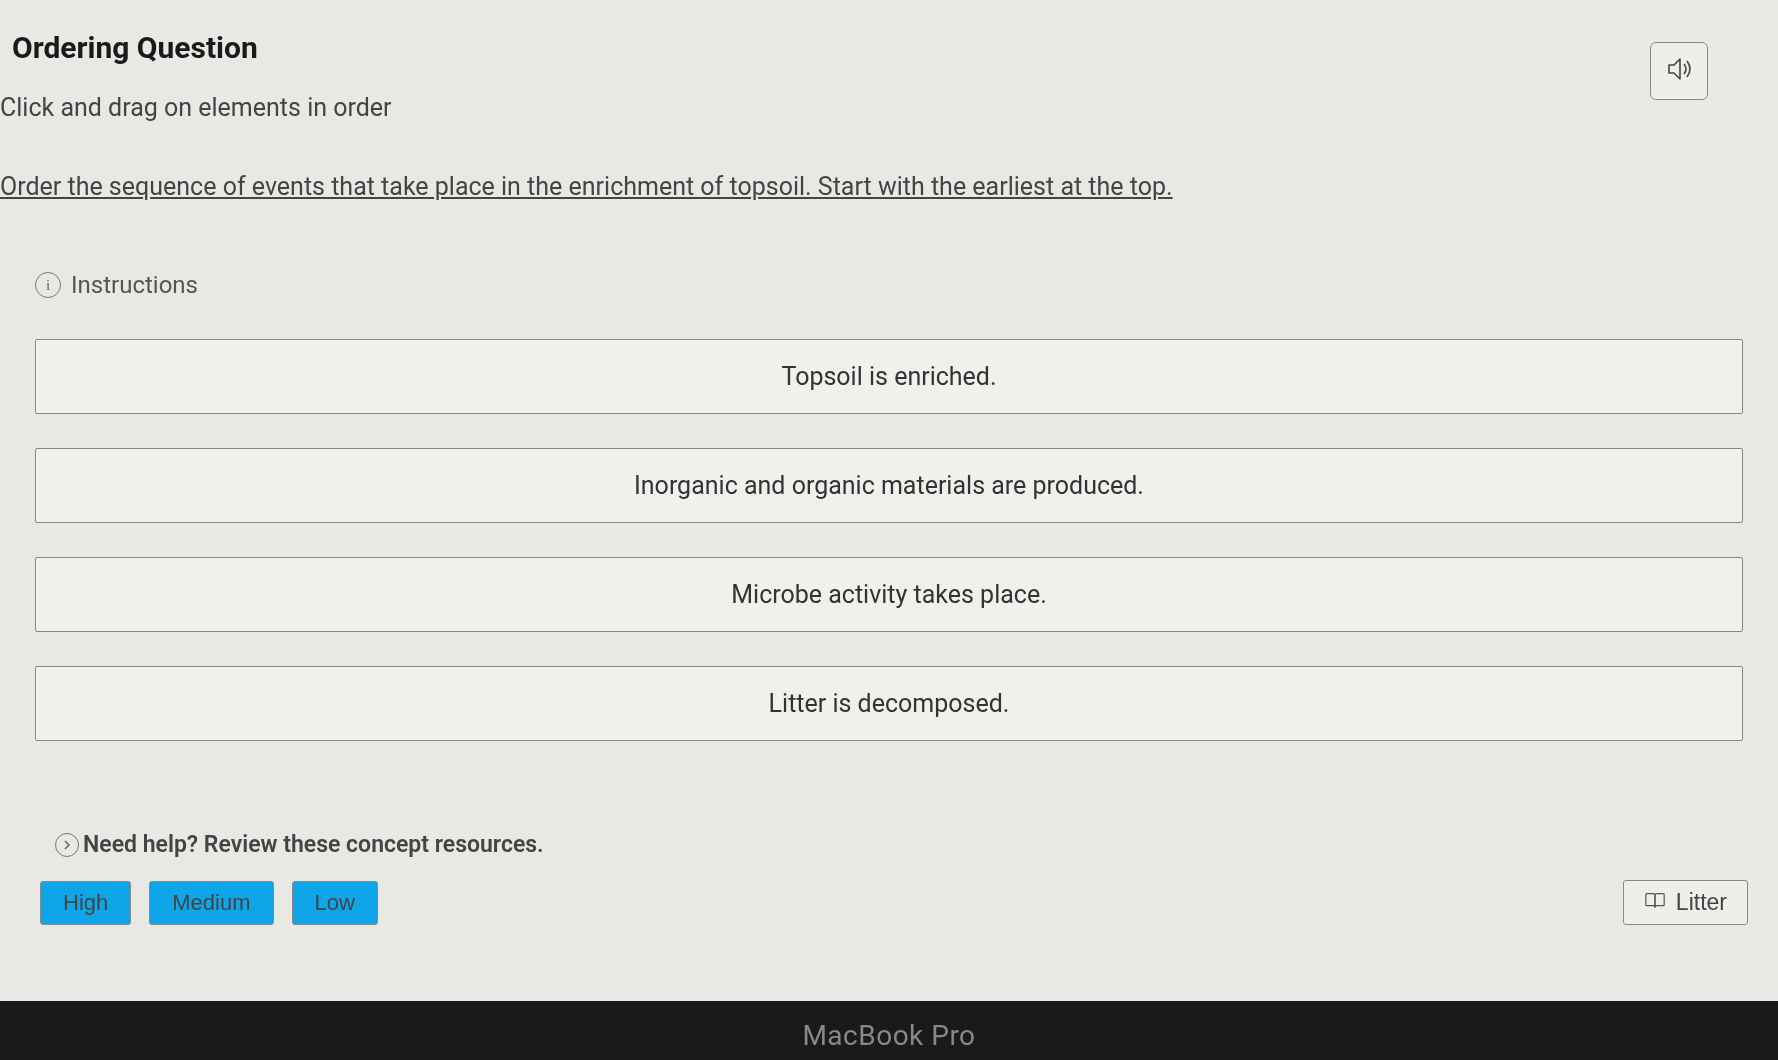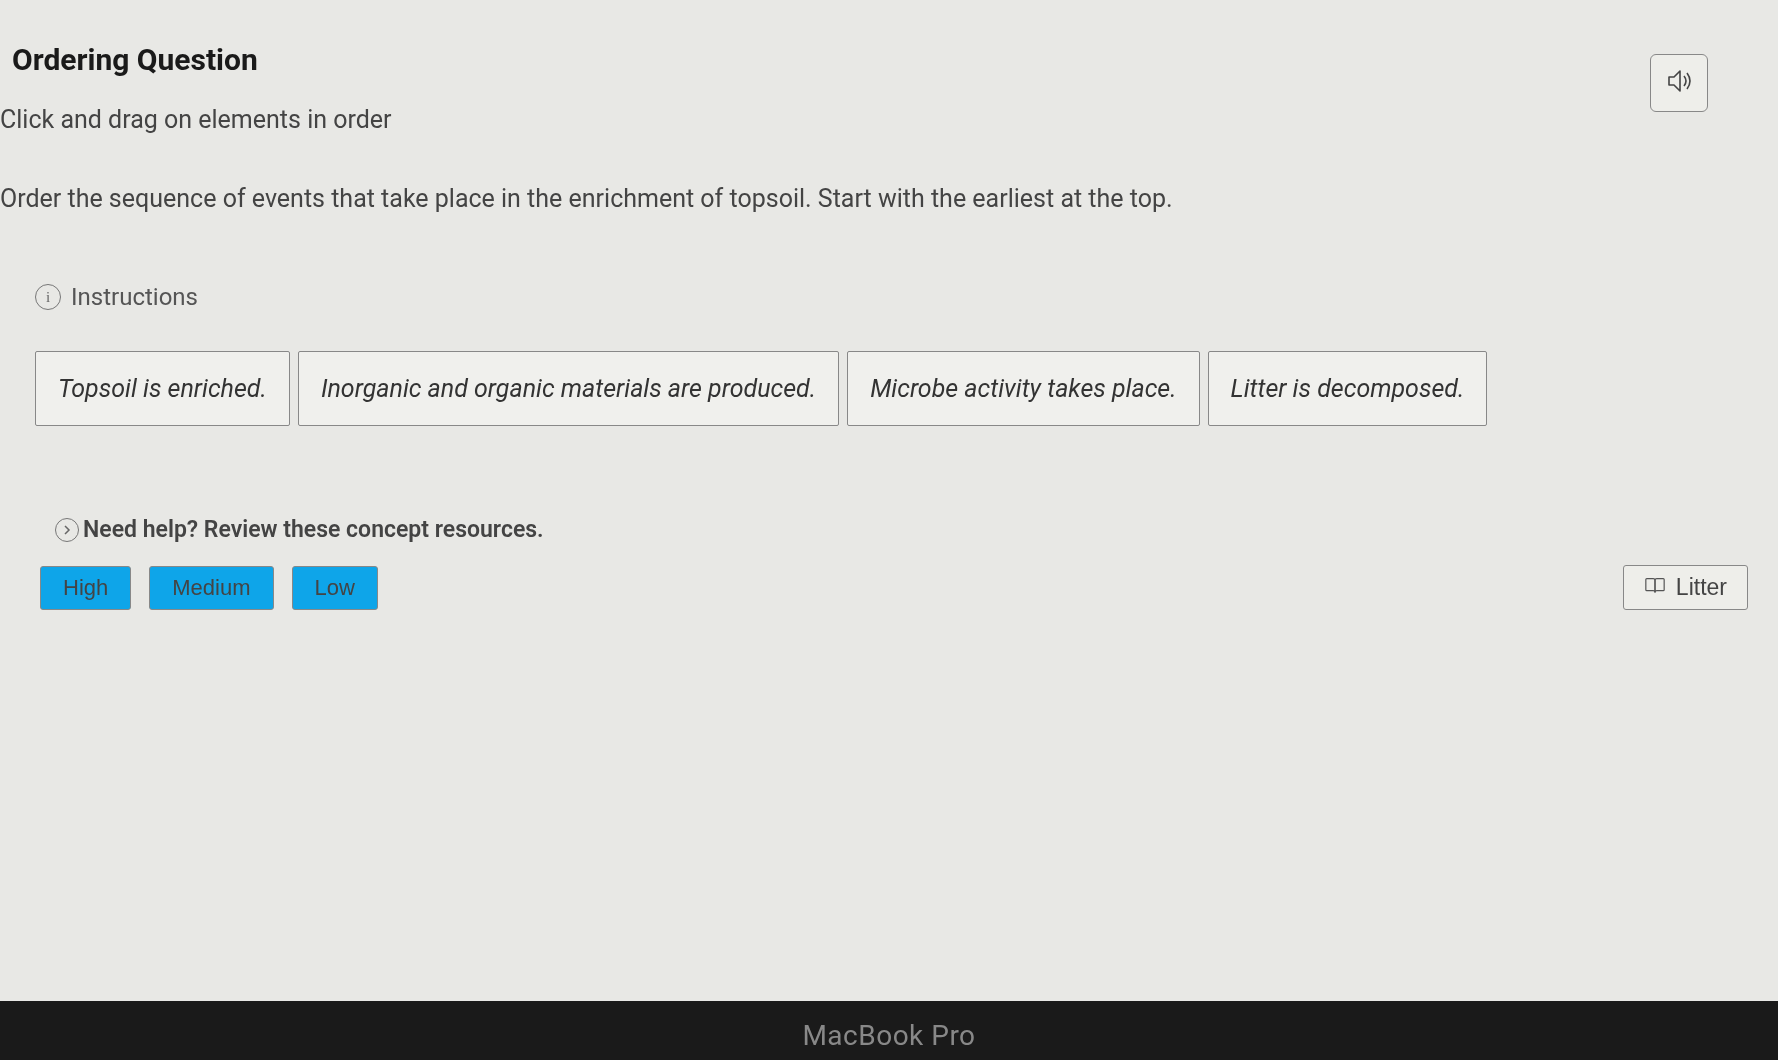--- a/index.html
+++ b/index.html
@@ -17,33 +17,33 @@
       overflow: hidden;
     }
     .main-container {
       padding: 0;
     }
     .question-title {
       font-size: 30px;
       font-weight: 700;
       padding: 30px 12px 18px 12px;
       color: #1a1a1a;
-      margin-top: 12px;
     }
     .subtitle {
       font-size: 25px;
       color: #444;
       padding: 10px 0 20px 0;
       font-weight: 400;
     }
     .prompt-text {
       font-size: 25px;
       color: #444;
       padding: 30px 0 50px 0;
       font-weight: 400;
+      text-decoration: underline;
     }
     .instructions-link {
       display: inline-flex;
       align-items: center;
       gap: 10px;
       font-size: 24px;
       color: #555;
       padding: 20px 0 30px 35px;
       cursor: pointer;
     }
@@ -56,23 +56,22 @@
       border: 1.5px solid #777;
       border-radius: 50%;
       font-size: 15px;
       font-style: normal;
       color: #666;
       font-family: Georgia, serif;
     }
     .items-container {
       padding: 10px 35px 40px 35px;
       display: flex;
-      flex-direction: row;
-      gap: 8px;
-      font-style: italic;
+      flex-direction: column;
+      gap: 34px;
     }
     .drag-item {
       border: 1.5px solid #888;
       background: #f0f0ed;
       padding: 22px;
       text-align: center;
       font-size: 25px;
       color: #333;
       cursor: move;
       border-radius: 2px;

